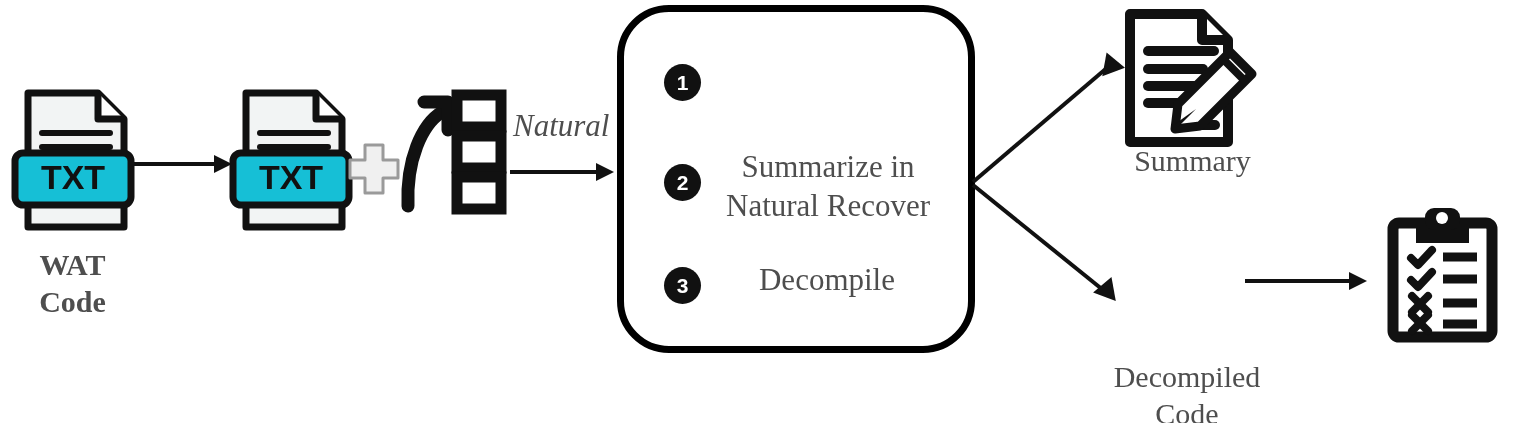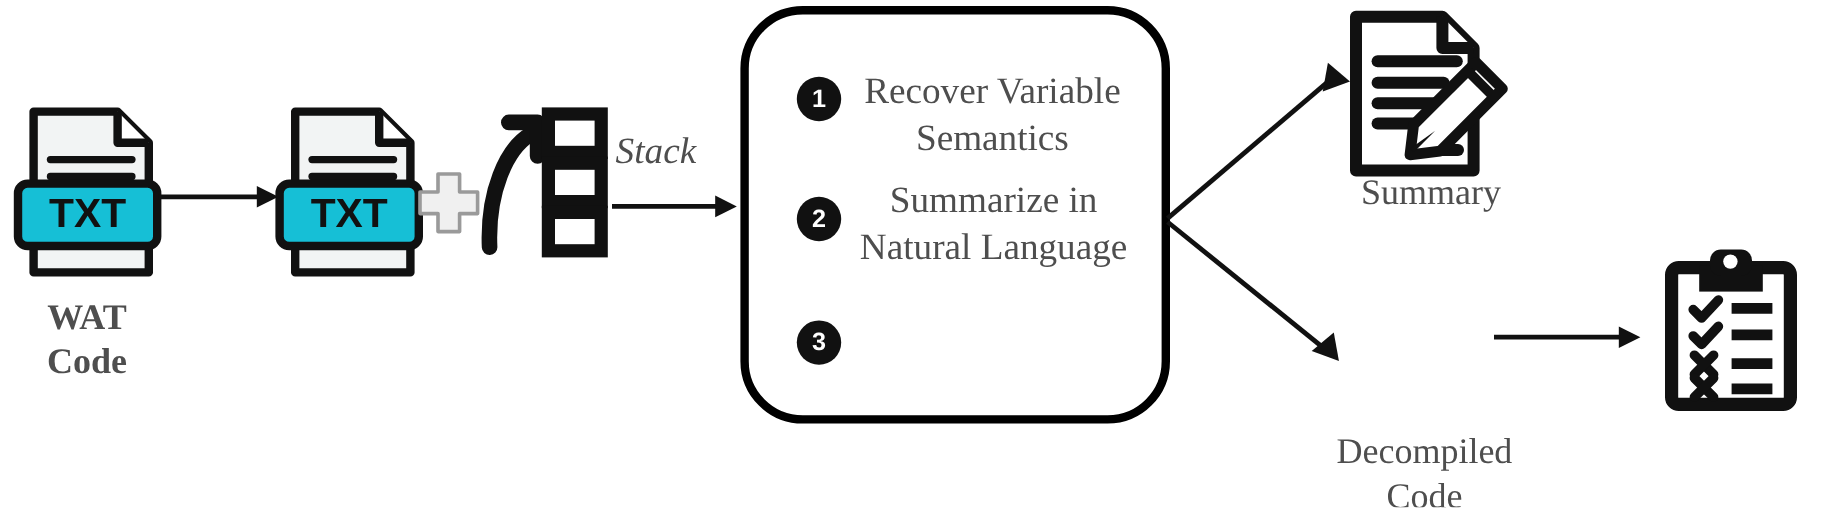--- a/index.html
+++ b/index.html
@@ -135,39 +135,38 @@
       <path d="M10 118 C 8 72, 24 36, 44 24" fill="none" stroke="#111111" stroke-width="13" stroke-linecap="round"></path>
       <path d="M26 14 L50 14 L50 42" fill="none" stroke="#111111" stroke-width="13" stroke-linecap="round" stroke-linejoin="round"></path>
 
       <rect x="59" y="7" width="44" height="32" fill="#ffffff" stroke="#111111" stroke-width="11"></rect>
       <rect x="59" y="48" width="44" height="32" fill="#ffffff" stroke="#111111" stroke-width="11"></rect>
       <rect x="59" y="89" width="44" height="32" fill="#ffffff" stroke="#111111" stroke-width="11"></rect>
     </svg>
   </div>
 
 
-  <div class="prompt-label" style="left:513px; top:108px;">Stack</div>
+  <div class="prompt-label" style="left:513px; top:108px;">Natural</div>
   <div class="abs" style="left:508px; top:158px;">
     <svg width="110" height="28" viewBox="0 0 110 28">
       <line x1="2" y1="14" x2="90" y2="14" stroke="#111111" stroke-width="4"></line>
       <polygon points="88,5 106,14 88,23" fill="#111111"></polygon>
     </svg>
   </div>
 
   <div class="pipeline-box">
 
     <div class="step-num" style="left:40px; top:52px;">1</div>
-    <div class="step-text" style="left:78px; top:44px; width:250px;">Recover Variable
-Semantics</div>
 
     <div class="step-num" style="left:40px; top:152px;">2</div>
     <div class="step-text" style="left:73px; top:135px; width:262px;">Summarize in
-Natural Language</div>
+Natural Recover</div>
 
     <div class="step-num" style="left:40px; top:255px;">3</div>
+    <div class="step-text" style="left:78px; top:248px; width:250px;">Decompile</div>
   </div>
 
   <div class="abs" style="left:970px; top:55px;">
     <svg width="160" height="140" viewBox="0 0 160 140">
       <line x1="3" y1="127" x2="138" y2="12" stroke="#111111" stroke-width="4"></line>
       <polygon points="128,3 152,3 140,24" fill="#111111" transform="rotate(40 140 12)"></polygon>
     </svg>
   </div>
   <div class="abs" style="left:970px; top:182px;">
     <svg width="160" height="130" viewBox="0 0 160 130">

